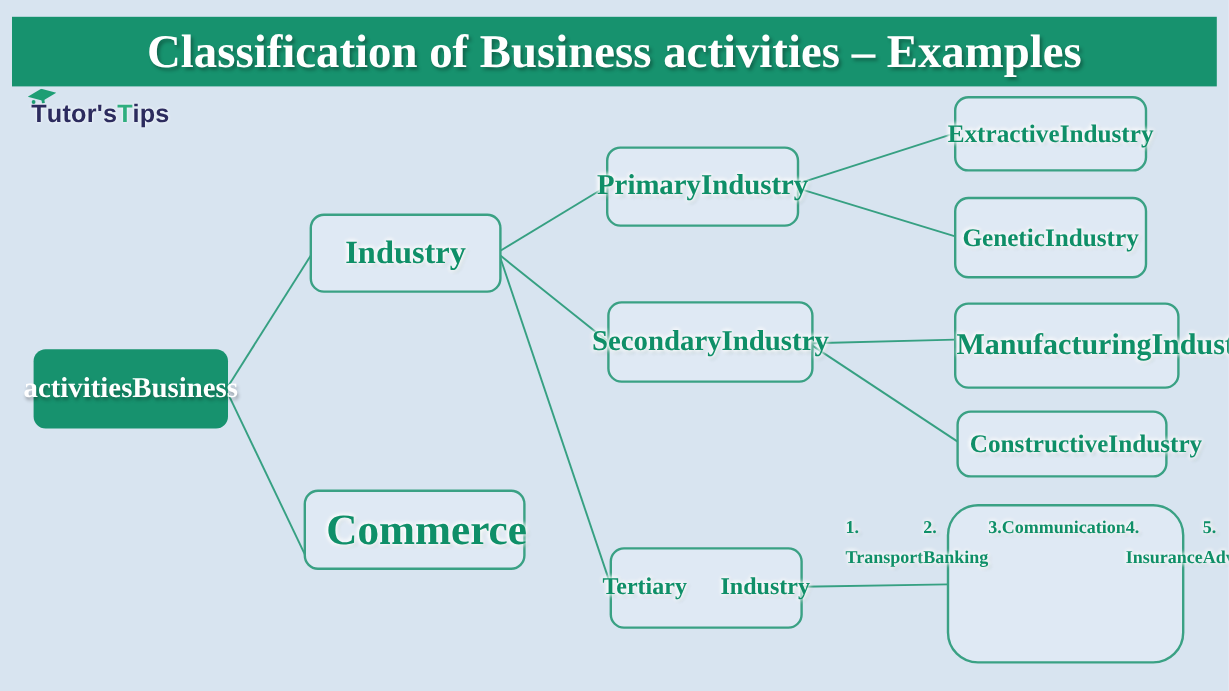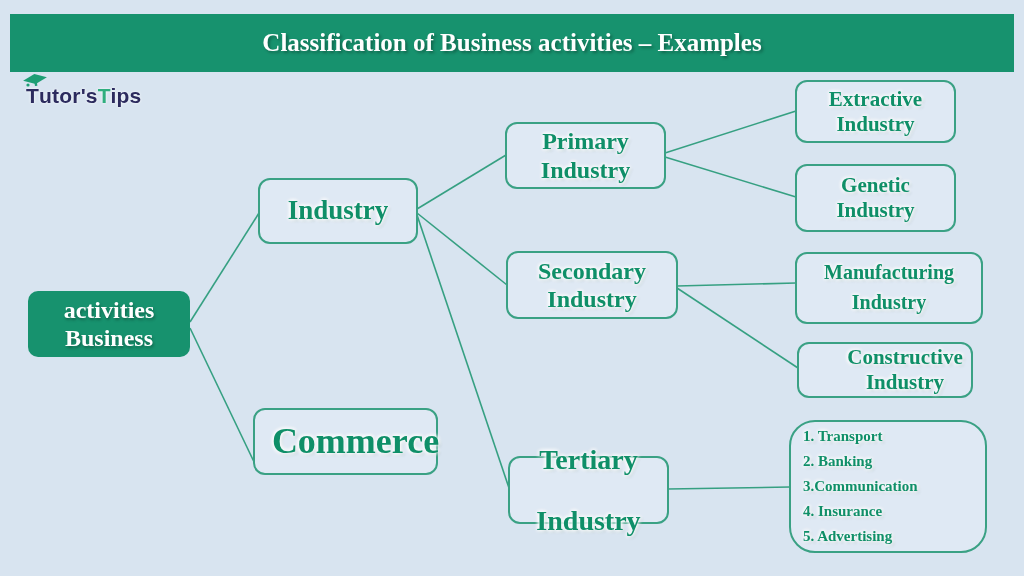--- a/index.html
+++ b/index.html
@@ -16,21 +16,21 @@
     position: absolute;
     left: 10px; top: 14px;
     width: 1004px; height: 58px;
     background: #17926e;
     display: flex;
     align-items: center;
     justify-content: center;
   }
   .banner-text {
     color: #ffffff;
-    font-size: 25px;
+    font-size: 39px;
     font-weight: bold;
     letter-spacing: 0px;
     text-shadow: 2px 2px 3px rgba(0,0,0,0.30);
     white-space: nowrap;
   }
   
   .logo {
     position: absolute;
     left: 26px; top: 84px;
     font-family: "Liberation Sans", sans-serif;
@@ -59,45 +59,45 @@
     stroke-width: 1.6;
   }
   
   .node {
     position: absolute;
     box-sizing: border-box;
     border: 2px solid #3aa184;
     border-radius: 12px;
     background: #dfe9f4;
     display: flex;
-    flex-direction: column;
+    flex-direction: row;
     align-items: center;
     justify-content: center;
     text-align: center;
     color: #0f8f68;
     font-weight: bold;
     line-height: 1.18;
     text-shadow: 0 0 4px #ffffff, 0 0 4px #ffffff, 0 0 5px #ffffff, 2px 2px 3px rgba(20,80,60,0.18);
   }
   .node.root {
     background: #17926e;
     border: none;
     border-radius: 10px;
     color: #ffffff;
     text-shadow: 1px 2px 3px rgba(0,0,0,0.30);
   }
   .node-business      { left: 28px;  top: 291px; width: 162px; height: 66px; font-size: 24px; }
   .node-industry      { left: 258px; top: 178px; width: 160px; height: 66px; font-size: 27px; }
   .node-commerce      { left: 253px; top: 408px; width: 185px; height: 67px; font-size: 36px; padding-left: 20px; }
   .node-primary       { left: 505px; top: 122px; width: 161px; height: 67px; font-size: 24px; font-family: Liberation Serif, serif; }
   .node-secondary     { left: 506px; top: 251px; width: 172px; height: 68px; font-size: 24px; }
-  .node-tertiary      { left: 508px; top: 456px; width: 161px; height: 68px; font-size: 28px; gap: 28px; }
+  .node-tertiary      { left: 508px; top: 456px; width: 161px; height: 68px; font-size: 20px; gap: 28px; }
   .node-extractive    { left: 795px; top: 80px;  width: 161px; height: 63px; font-size: 21px; }
   .node-genetic       { left: 795px; top: 164px; width: 161px; height: 68px; font-size: 21px; }
-  .node-manufacturing { left: 795px; top: 252px; width: 188px; height: 72px; font-size: 20px; justify-content: space-evenly; }
+  .node-manufacturing { left: 795px; top: 252px; width: 188px; height: 72px; font-size: 25px; justify-content: space-evenly; }
   .node-constructive  { left: 797px; top: 342px; width: 176px; height: 56px; font-size: 21px; padding-left: 40px; }
   .node-services {
     left: 789px; top: 420px; width: 198px; height: 133px;
     border-radius: 26px;
     align-items: flex-start;
     justify-content: center;
     text-align: left;
     padding: 6px 6px 6px 12px;
     font-size: 15px;
     line-height: 25px;

